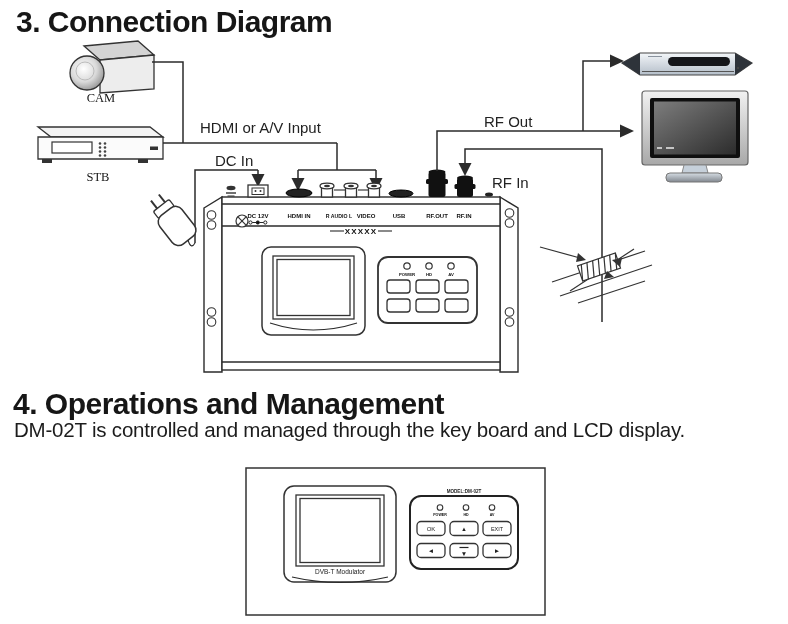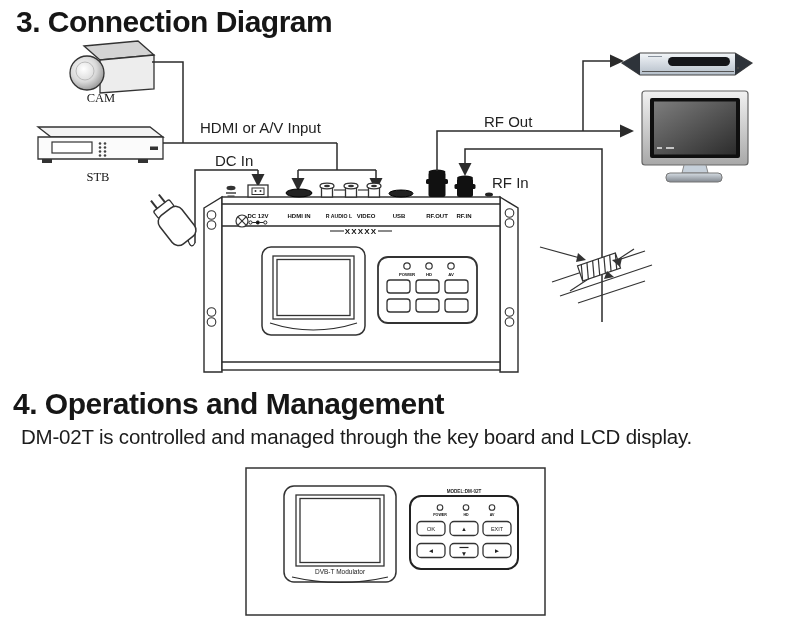--- a/index.html
+++ b/index.html
@@ -2,21 +2,21 @@
 <html><head>
 <meta charset="utf-8">
 <style>
   html,body{margin:0;padding:0;background:#fff;}
   .canvas{position:relative;width:788px;height:624px;background:#fff;overflow:hidden;
           font-family:"Liberation Sans",sans-serif;padding-left:40px;}
   .h{position:absolute;margin:0;font-family:"Liberation Sans",sans-serif;
      font-weight:bold;color:#161616;font-size:30px;letter-spacing:-0.5px;white-space:nowrap;}
   #s3h{left:16px;top:5px;}
   #s4h{left:13px;top:387px;}
-  #s4body{position:absolute;left:13px;top:417px;margin:8px;font-size:20.5px;color:#1c1c1c;
+  #s4body{position:absolute;left:13px;top:417px;margin:1px;font-size:20.5px;color:#1c1c1c;
           letter-spacing:-0.2px;white-space:nowrap;}
   svg{position:absolute;left:0;}
   #diag1{top:36px;}
   #diag2{top:460px;}
   svg text{font-family:"Liberation Sans",sans-serif;fill:#161616;}
   .lbl{font-size:15px;fill:#222;}
   .serifLbl{font-family:"Liberation Serif",serif;font-size:12.5px;text-anchor:middle;}
   .port{font-size:6px;font-weight:bold;text-anchor:middle;fill:#111;}
   .portSmall{font-size:5.2px;font-weight:bold;text-anchor:middle;fill:#111;}
   .mask{font-size:8px;font-weight:bold;letter-spacing:1.2px;text-anchor:middle;fill:#111;}

